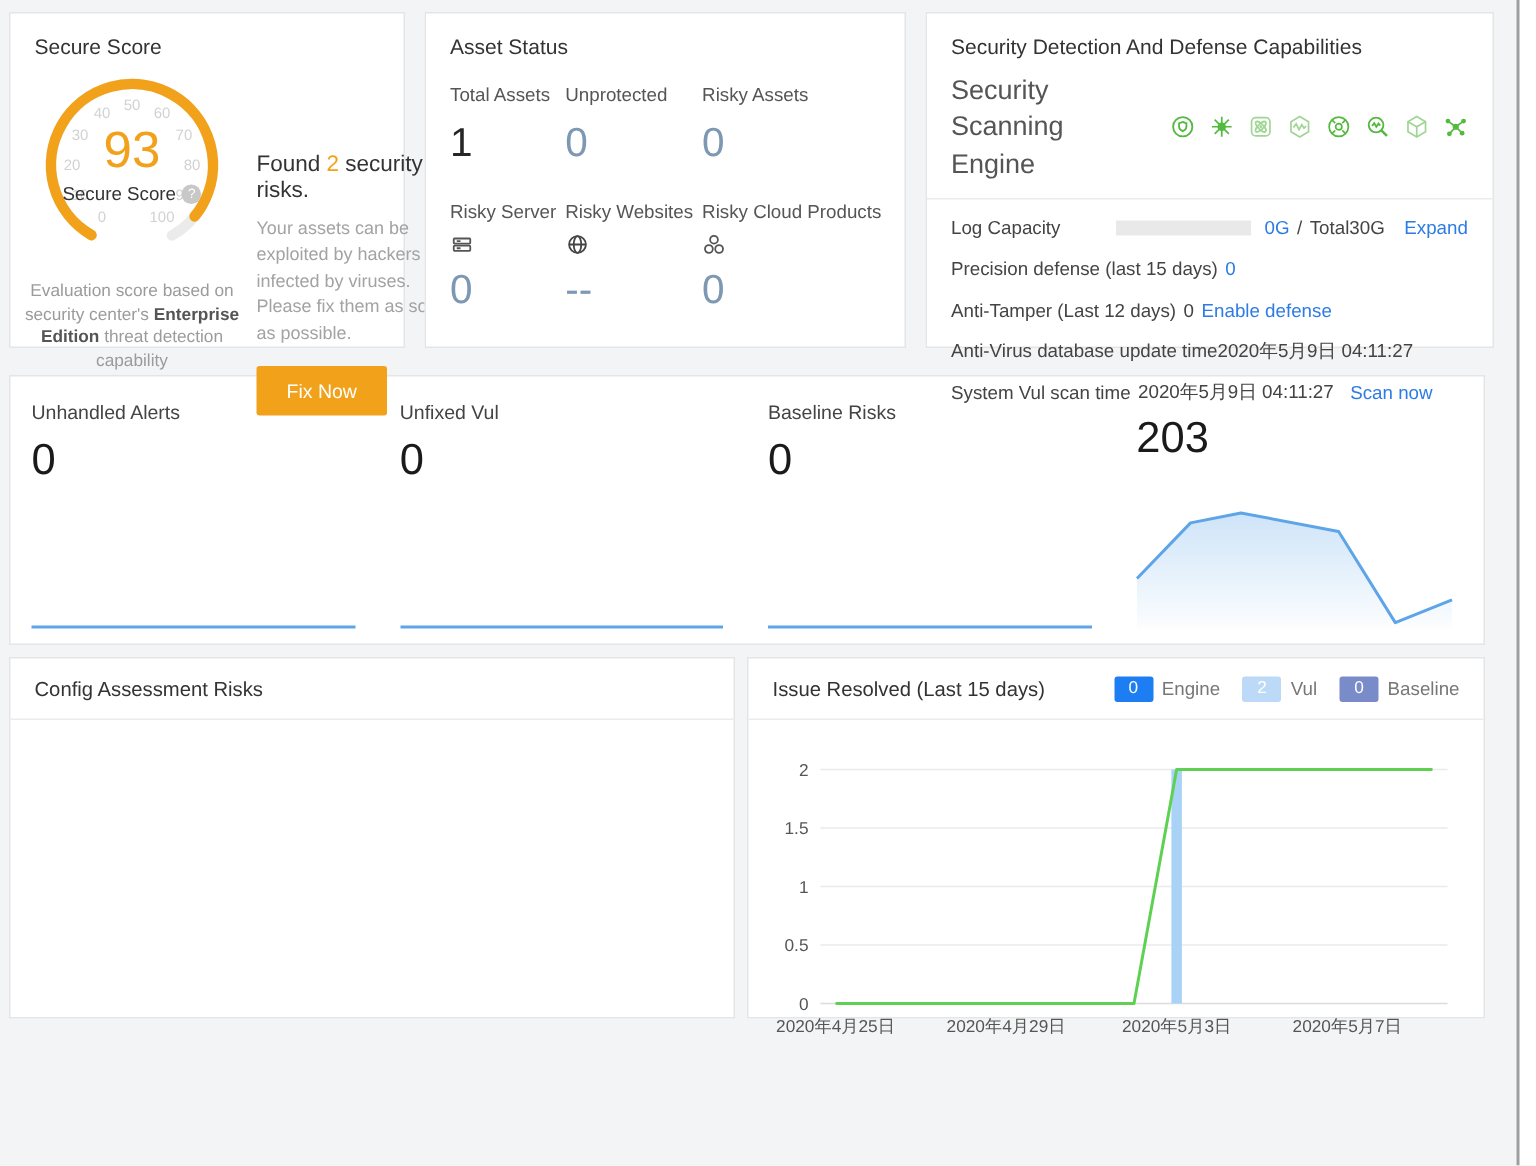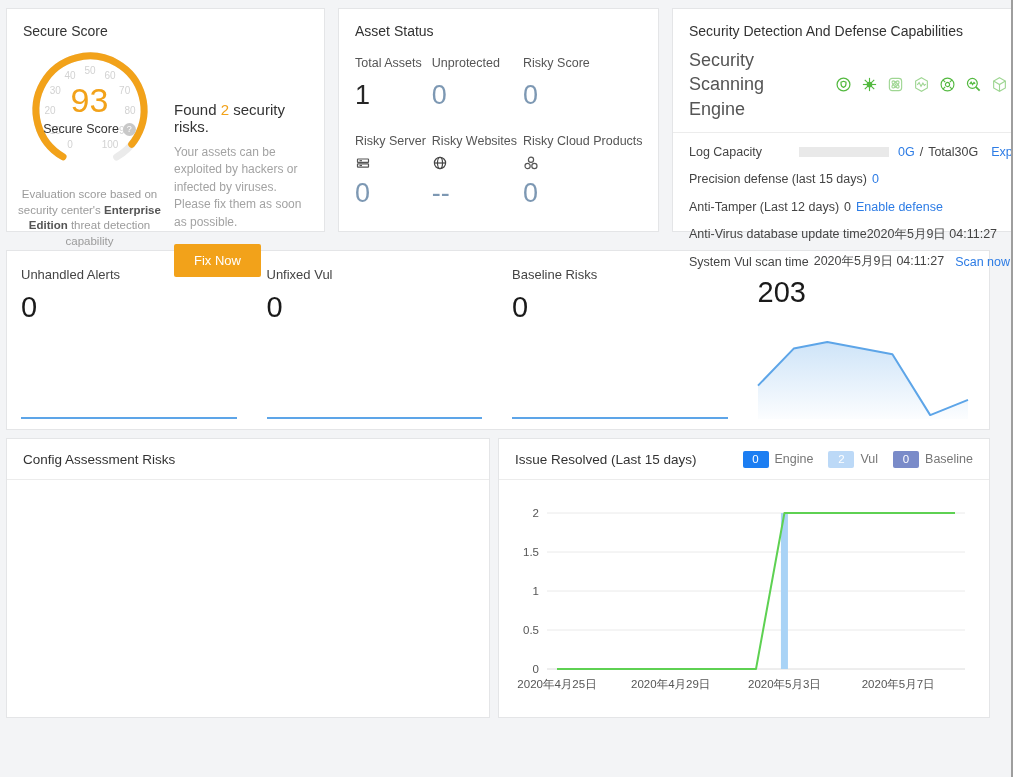--- a/index.html
+++ b/index.html
@@ -1,21 +1,21 @@
 <!DOCTYPE html>
 <html><head>
 <meta charset="utf-8">
 <style>
   html,body{margin:0;padding:0}
   body{width:1024px;height:777px;background:#f3f4f6;font-family:"Liberation Sans",sans-serif;color:#333;position:relative;overflow:hidden}
   .content{position:absolute;left:6px;top:8px;width:984px}
   .card{background:#fff;border:1px solid #e4e5e7;box-sizing:border-box;position:relative}
   .card-title{font-size:14px;font-weight:400;color:#333;margin:0;padding:14px 16px 0}
   .row-top{display:flex;gap:13px;height:224px;margin-bottom:18px}
-  .card-score{width:319px}
+  .card-score{width:264px}
   .card-asset{width:321px}
   .card-cap{flex:1}
   
   .score-flex{display:flex;padding:0 10px 0 6px}
   .gauge-col{width:168px;text-align:center}
   .gauge-wrap{position:relative;width:150px;height:138px;margin:2px auto 0;overflow:visible}
   .gauge-center{position:absolute;left:0;right:0;top:42px;text-align:center}
   .score-num{font-size:34px;color:#f2a21a;line-height:1}
   .score-lbl{font-size:12.5px;color:#333;margin-top:5px;display:flex;justify-content:center;align-items:center;gap:4px}
   .qmark{width:13px;height:13px;border-radius:50%;background:#c8c8c8;color:#fff;font-size:9px;line-height:13px;display:inline-block;text-align:center;cursor:pointer}
@@ -49,21 +49,21 @@
   .link{cursor:pointer;text-decoration:none}
   .cap-bar{width:90px;height:10px;background:#e9e9e9;margin-left:32px;margin-right:4px;display:inline-block}
   
   .metrics-card{display:flex;height:180px;margin-bottom:8px;background:#fff;border:1px solid #e4e5e7;box-sizing:border-box}
   .metric-col{flex:1;padding:16px 10px 10px 14px;display:flex;flex-direction:column;position:relative}
   .metric-label{font-size:13px;color:#444}
   .metric-value{font-size:29px;color:#1a1a1a;margin-top:9px}
   .spark{position:absolute;left:14px;right:16px;bottom:10px;height:2px;background:#5da5e8}
   .attacks-svg{position:absolute;left:10px;bottom:8px}
   
-  .row-bottom{display:flex;gap:8px;height:280px}
+  .row-bottom{display:flex;gap:8px;height:241px}
   .card-config{width:484px}
   .card-issue{flex:1}
   .card-header{display:flex;justify-content:space-between;align-items:center;height:40px;padding:0 16px;border-bottom:1px solid #ececec}
   .card-header .card-title{padding:0;font-size:13.5px}
   .legend{display:flex;gap:15px;align-items:center}
   .legend-item{display:flex;gap:6px;align-items:center;font-size:12.5px;color:#777;cursor:pointer}
   .badge{min-width:26px;height:17px;border-radius:2px;color:#fff;font-size:11.5px;line-height:17px;text-align:center;padding:0 4px;box-sizing:border-box}
   .badge-alert{background:#1c7ef2}
   .badge-vul{background:#bcd9f7}
   .badge-baseline{background:#7a8bc9}
@@ -126,21 +126,21 @@
           <div class="asset-value dark">1</div>
         </div>
         <div class="asset-cell">
           <div class="asset-label">
               <span class="lbl">Unprotected</span>
             </div>
           <div class="asset-value">0</div>
         </div>
         <div class="asset-cell">
           <div class="asset-label">
-              <span class="lbl">Risky Score</span>
+              <span class="lbl">Risky Assets</span>
             </div>
           <div class="asset-value">0</div>
         </div>
         <div class="asset-cell">
           <div class="asset-label">
             <span class="lbl">Risky Server</span>
             <svg class="asset-icon" width="16" height="16" viewBox="0 0 16 16" stroke="#555" fill="none" stroke-width="1.2">
               <rect x="2.5" y="4" width="11" height="3.4" rx="0.5"></rect>
               <rect x="2.5" y="8.8" width="11" height="3.4" rx="0.5"></rect>
               <line x1="4.5" y1="5.7" x2="7" y2="5.7"></line>

